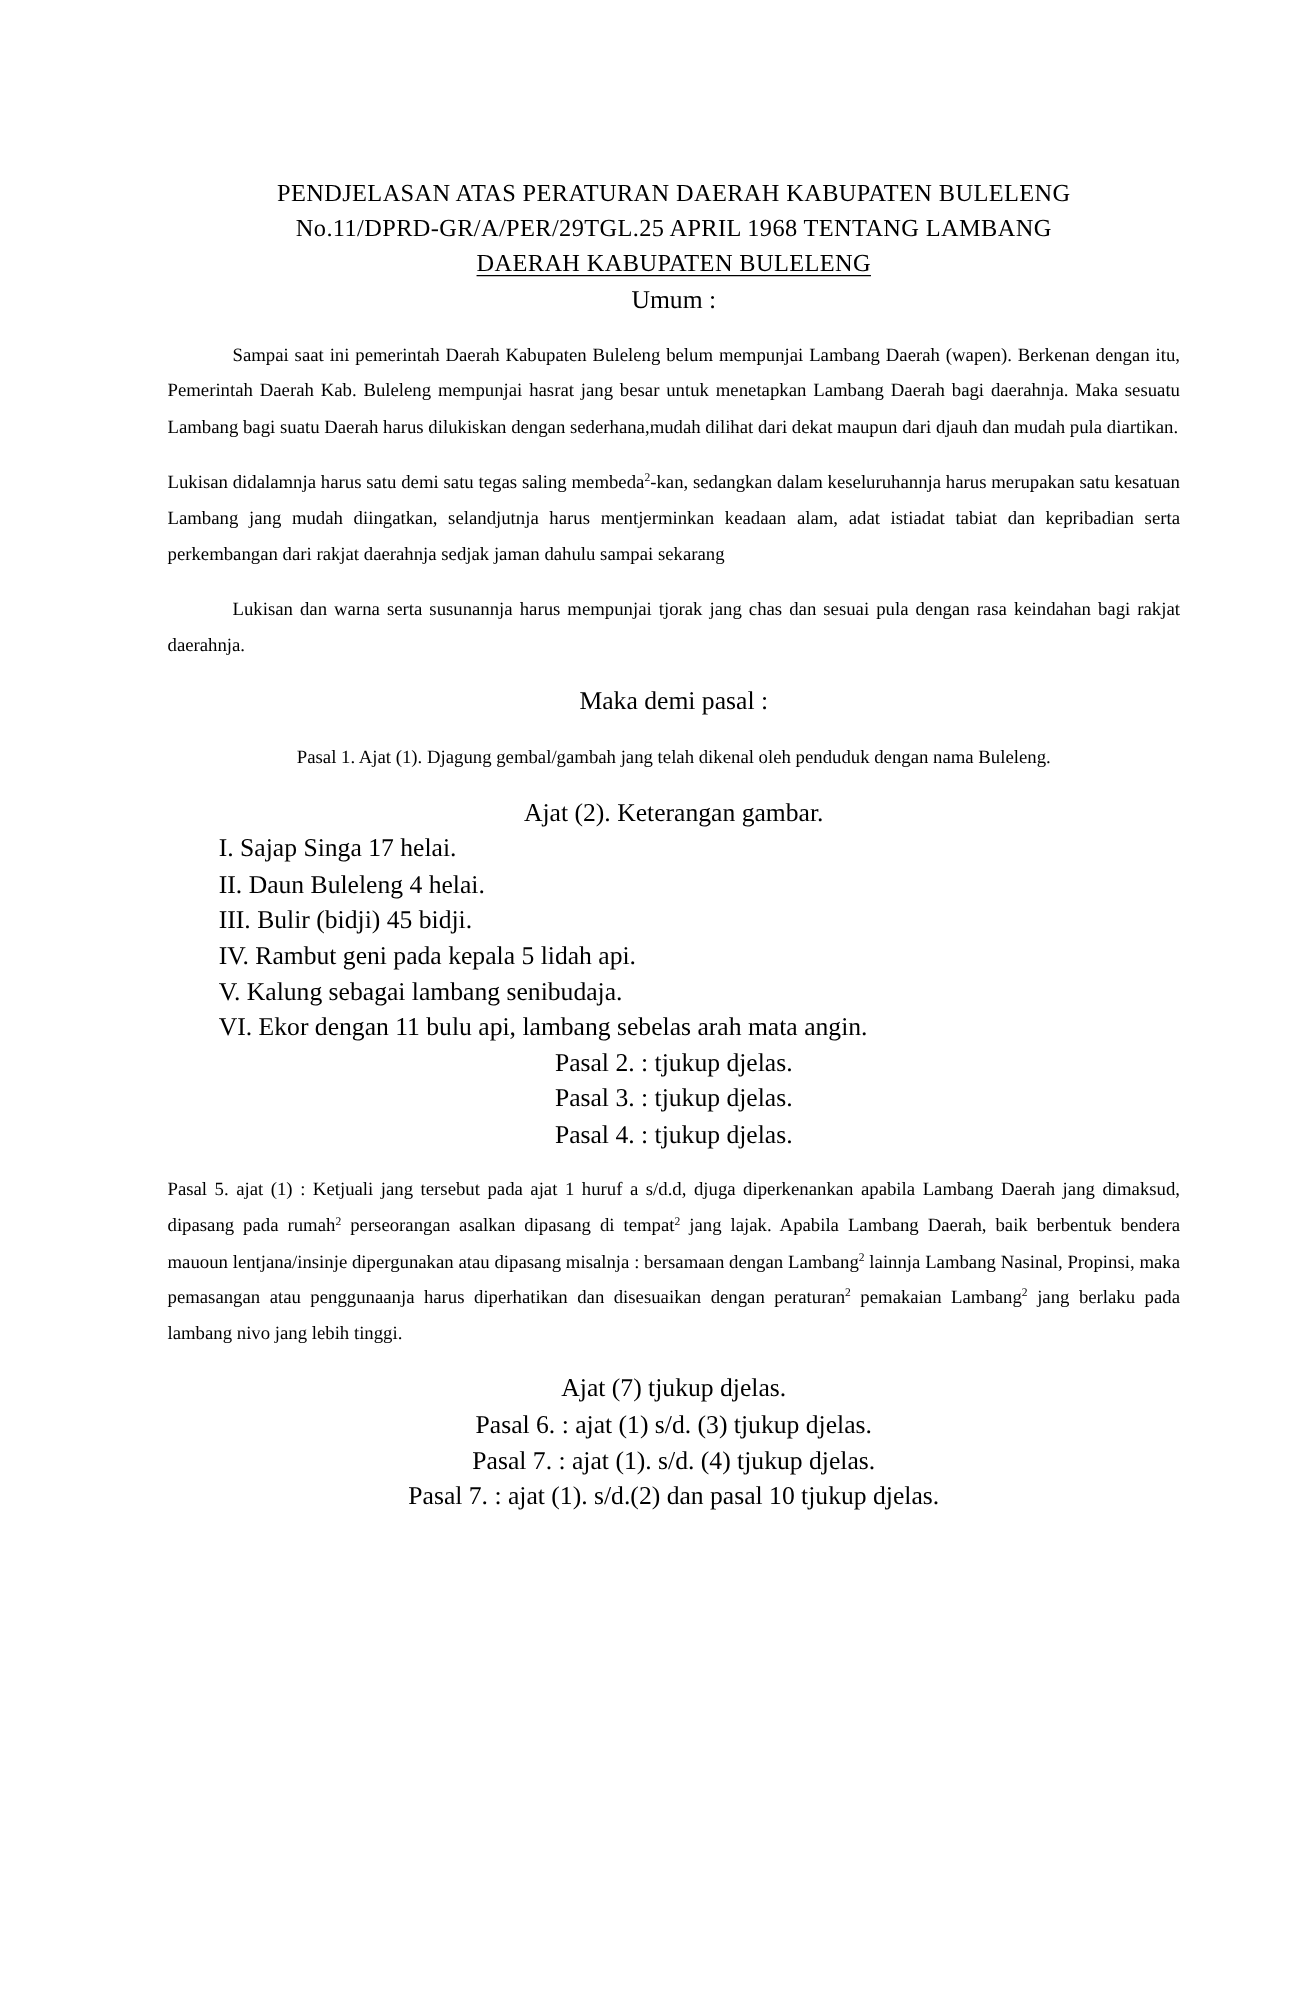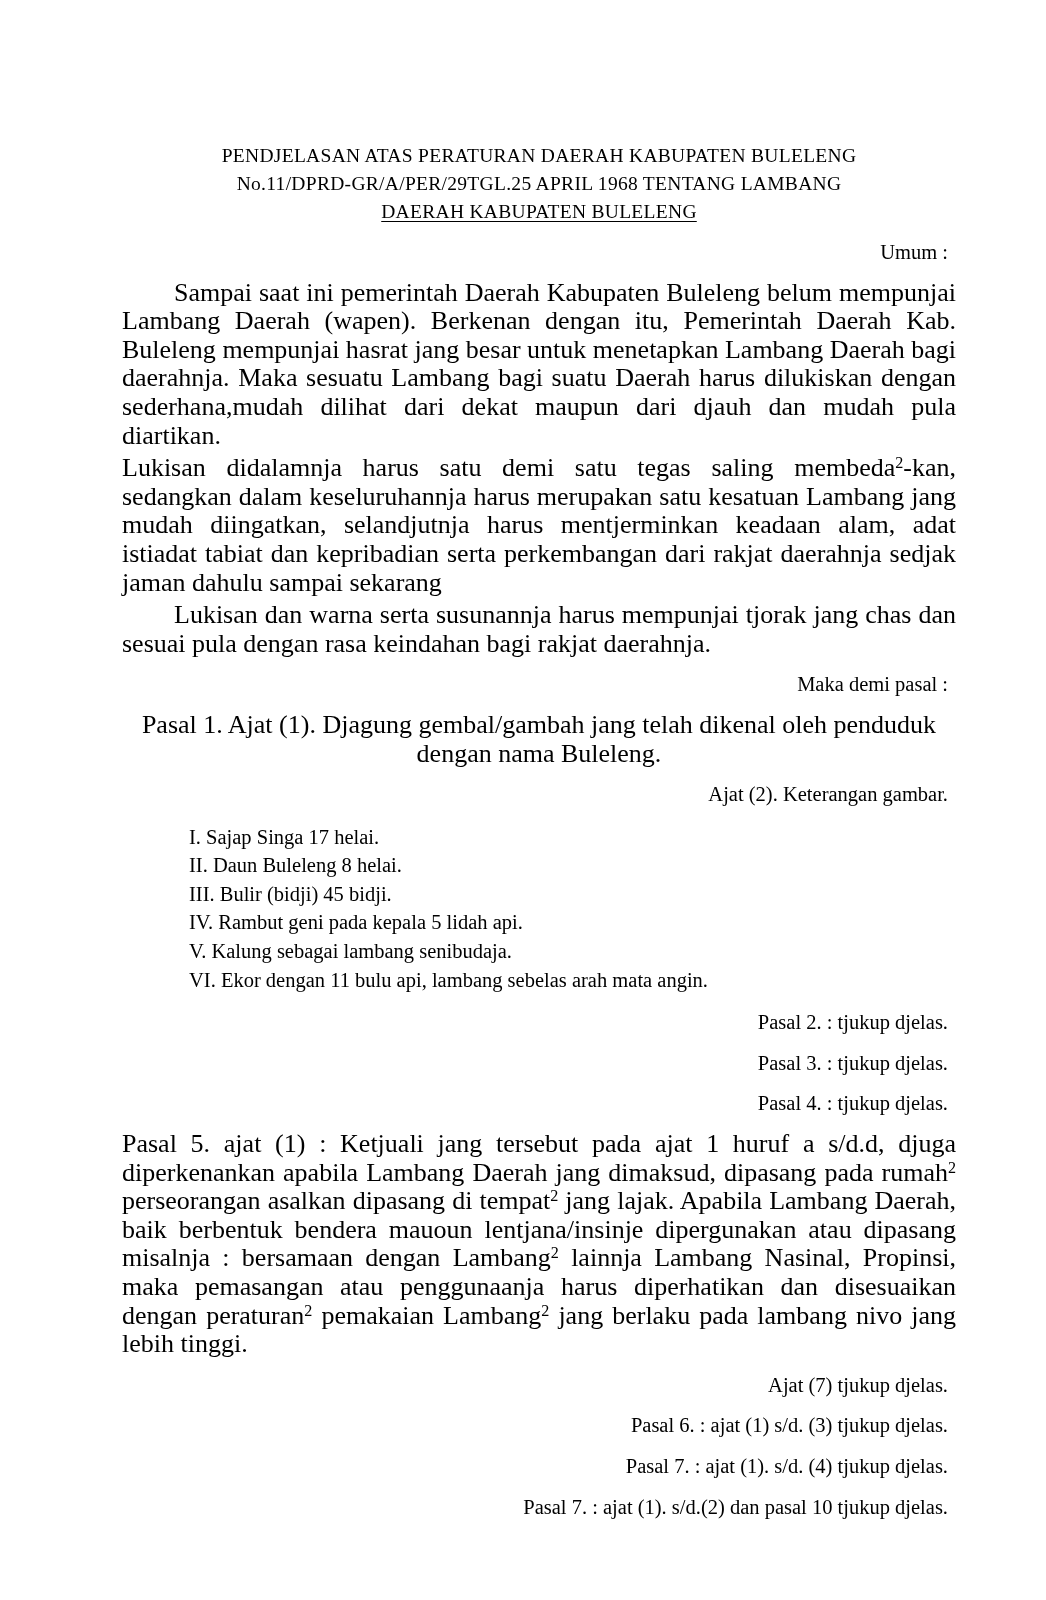--- a/index.html
+++ b/index.html
@@ -40,45 +40,45 @@
     line-height: 28px;
     letter-spacing: 0.3px;
     white-space: nowrap;
   }
   .title-line.underlined .u {
     text-decoration: underline;
     text-underline-offset: 3px;
   }
 
   .para {
-    font-size: 26px;
+    font-size: 15px;
     line-height: 28.6px;
     text-align: justify;
     text-justify: inter-word;
-    margin: 4px;
+    margin: 16px;
     hyphens: none;
   }
   .para.indented {
     text-indent: 52px;
   }
   .para.flush {
     text-align: center;
   }
 
   .line {
     font-size: 20.5px;
     line-height: 28.6px;
-    margin: 12px;
-    text-align: right;
+    margin: 0;
+    text-align: center;
     white-space: nowrap;
   }
 
   .roman-list {
     list-style: none;
-    margin: 14px;
+    margin: 0;
     padding: 0;
   }
   .roman-list li {
     font-size: 20.5px;
     line-height: 28.6px;
     margin: 0;
     padding-left: 57px;
     white-space: nowrap;
   }
 
@@ -109,21 +109,21 @@
     <p class="para indented">Lukisan dan warna serta susunannja harus mempunjai tjorak jang chas dan sesuai pula dengan rasa keindahan bagi rakjat daerahnja.</p>
 
     <p class="line">Maka demi pasal :</p>
 
     <p class="para flush">Pasal 1. Ajat (1). Djagung gembal/gambah jang telah dikenal oleh penduduk dengan nama Buleleng.</p>
 
     <p class="line">Ajat (2). Keterangan gambar.</p>
 
     <ul class="roman-list">
       <li>I. Sajap Singa 17 helai.</li>
-      <li>II. Daun Buleleng 8 helai.</li>
+      <li>II. Daun Buleleng 4 helai.</li>
       <li>III. Bulir (bidji) 45 bidji.</li>
       <li>IV. Rambut geni pada kepala 5 lidah api.</li>
       <li>V. Kalung sebagai lambang senibudaja.</li>
       <li>VI. Ekor dengan 11 bulu api, lambang sebelas arah mata angin.</li>
     </ul>
 
     <p class="line">Pasal 2. : tjukup djelas.</p>
     <p class="line">Pasal 3. : tjukup djelas.</p>
     <p class="line">Pasal 4. : tjukup djelas.</p>
 

